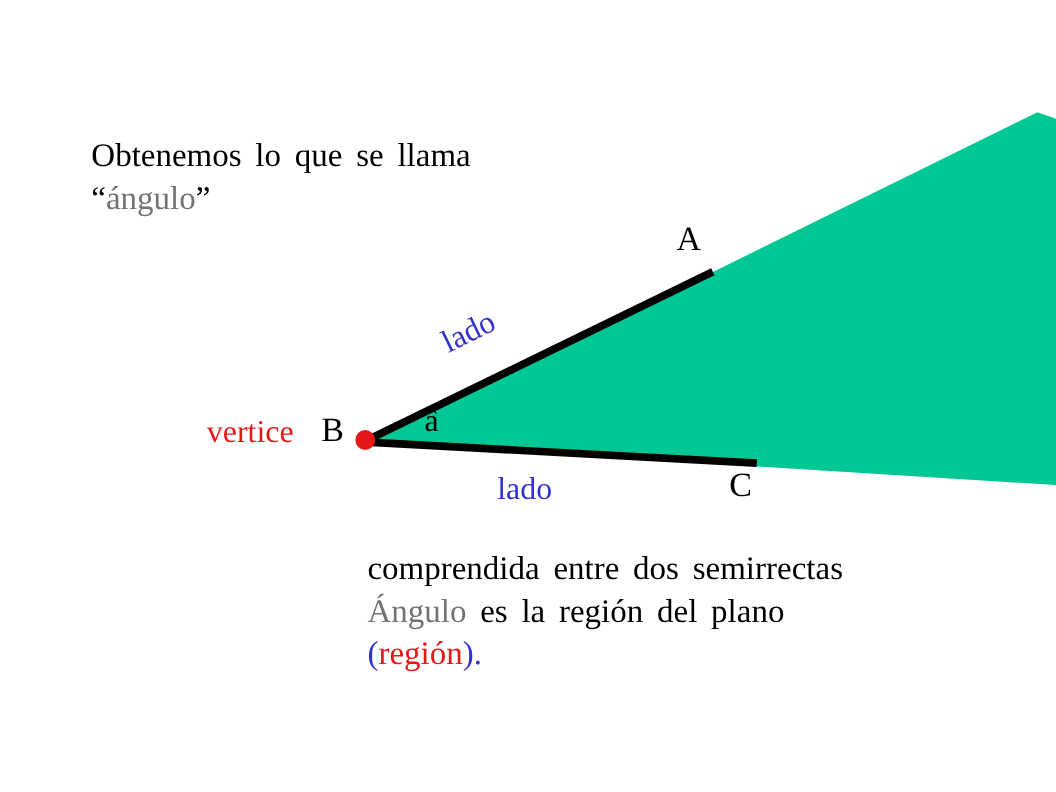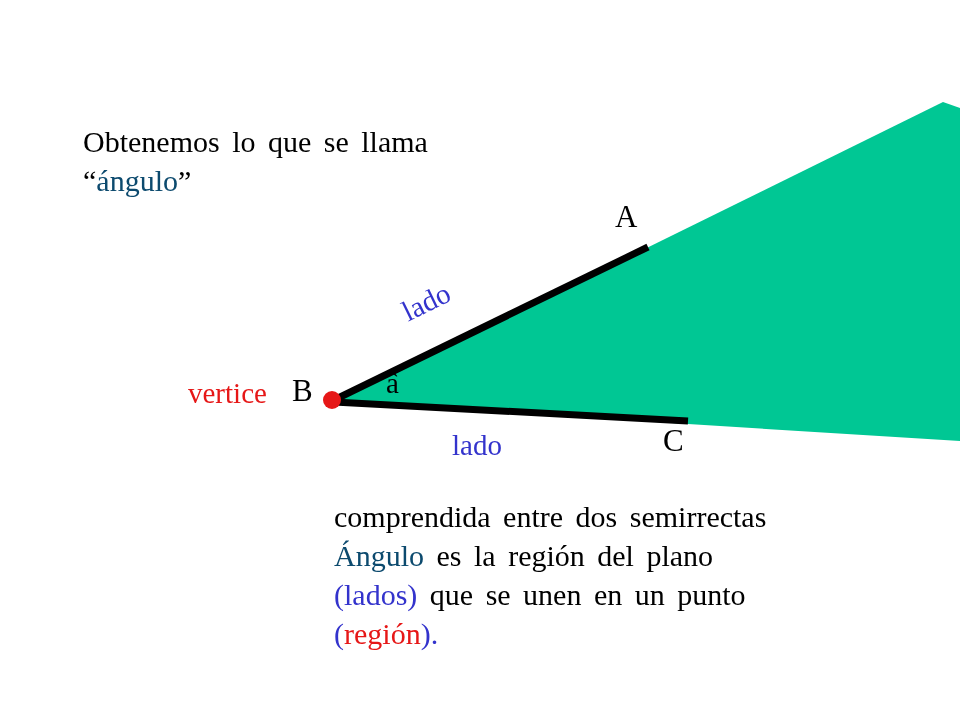--- a/index.html
+++ b/index.html
@@ -30,21 +30,21 @@
 
   
   .intro {
     left: 83px;
     top: 122px;
     font-size: 30px;
     line-height: 39px;
     word-spacing: 5px;
     white-space: nowrap;
   }
-  .yellow { color: #0c4a6e; margin-top: 12px; }
+  .yellow { color: #737373; margin-top: 12px; }
   .blue   { color: #3333CC; }
   .red    { color: #E61717; }
 
   
   .point-label {
     font-size: 31px;
     line-height: 34px;
     color: #000000;
     white-space: nowrap;
   }
@@ -112,17 +112,16 @@
 
   <div class="abs vertex-label red">vertice</div>
   <div class="abs angle-label">â</div>
 
   <div class="abs side-label side-upper blue">lado</div>
   <div class="abs side-label side-lower blue">lado</div>
 
   <div class="abs definition">
     <div>comprendida entre dos semirrectas</div>
     <div><span class="yellow">Ángulo</span><span> es la región del plano</span></div>
-    <div><span class="blue">(lados)</span><span> que se unen en un punto</span></div>
     <div><span class="blue">(</span><span class="red">región</span><span class="blue">).</span></div>
   </div>
 
 </div>
 
 </body></html>

